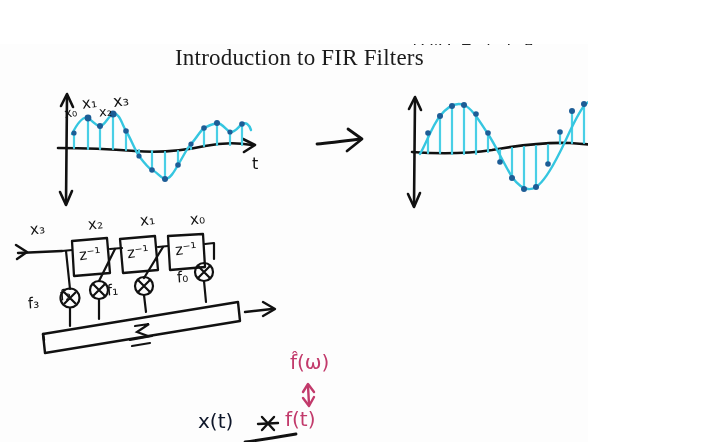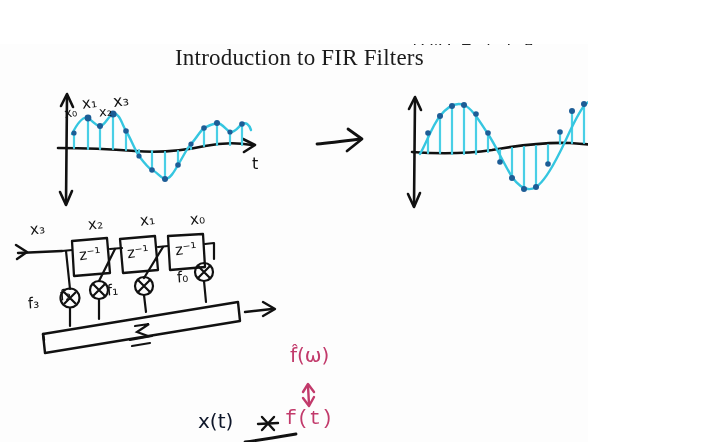--- a/index.html
+++ b/index.html
@@ -247,17 +247,17 @@
 
   <div class="hand tilt nosel" style="left:79px; top:203px; font-size:15px;">z⁻¹</div>
   <div class="hand tilt nosel" style="left:127px; top:201px; font-size:15px;">z⁻¹</div>
   <div class="hand tilt nosel" style="left:175px; top:198px; font-size:15px;">z⁻¹</div>
 
   <div class="hand tilt2 nosel" style="left:28px; top:252px; font-size:15px;">f₃</div>
   <div class="hand tilt2 nosel" style="left:60px; top:244px; font-size:15px;">f₂</div>
   <div class="hand tilt2 nosel" style="left:107px; top:239px; font-size:15px;">f₁</div>
   <div class="hand tilt2 nosel" style="left:177px; top:226px; font-size:15px;">f₀</div>
 
-  <div class="hand nosel" style="left:290px; top:301px; font-size:20px; color:#c23a6b;">f̂(ω)</div>
+  <div class="hand nosel" style="left:290px; top:308px; font-size:20px; color:#c23a6b;">f̂(ω)</div>
   <div class="hand nosel" style="left:198px; top:367px; font-size:20px; color:#0f172a;">x(t)</div>
-  <div class="hand nosel" style="left:285px; top:365px; font-size:20px; color:#c23a6b;font-family:Liberation Mono, monospace;">f(t)</div>
+  <div class="hand nosel" style="left:285px; top:365px; font-size:20px; color:#c23a6b;">f(t)</div>
 
 </div>
 
 </body></html>

